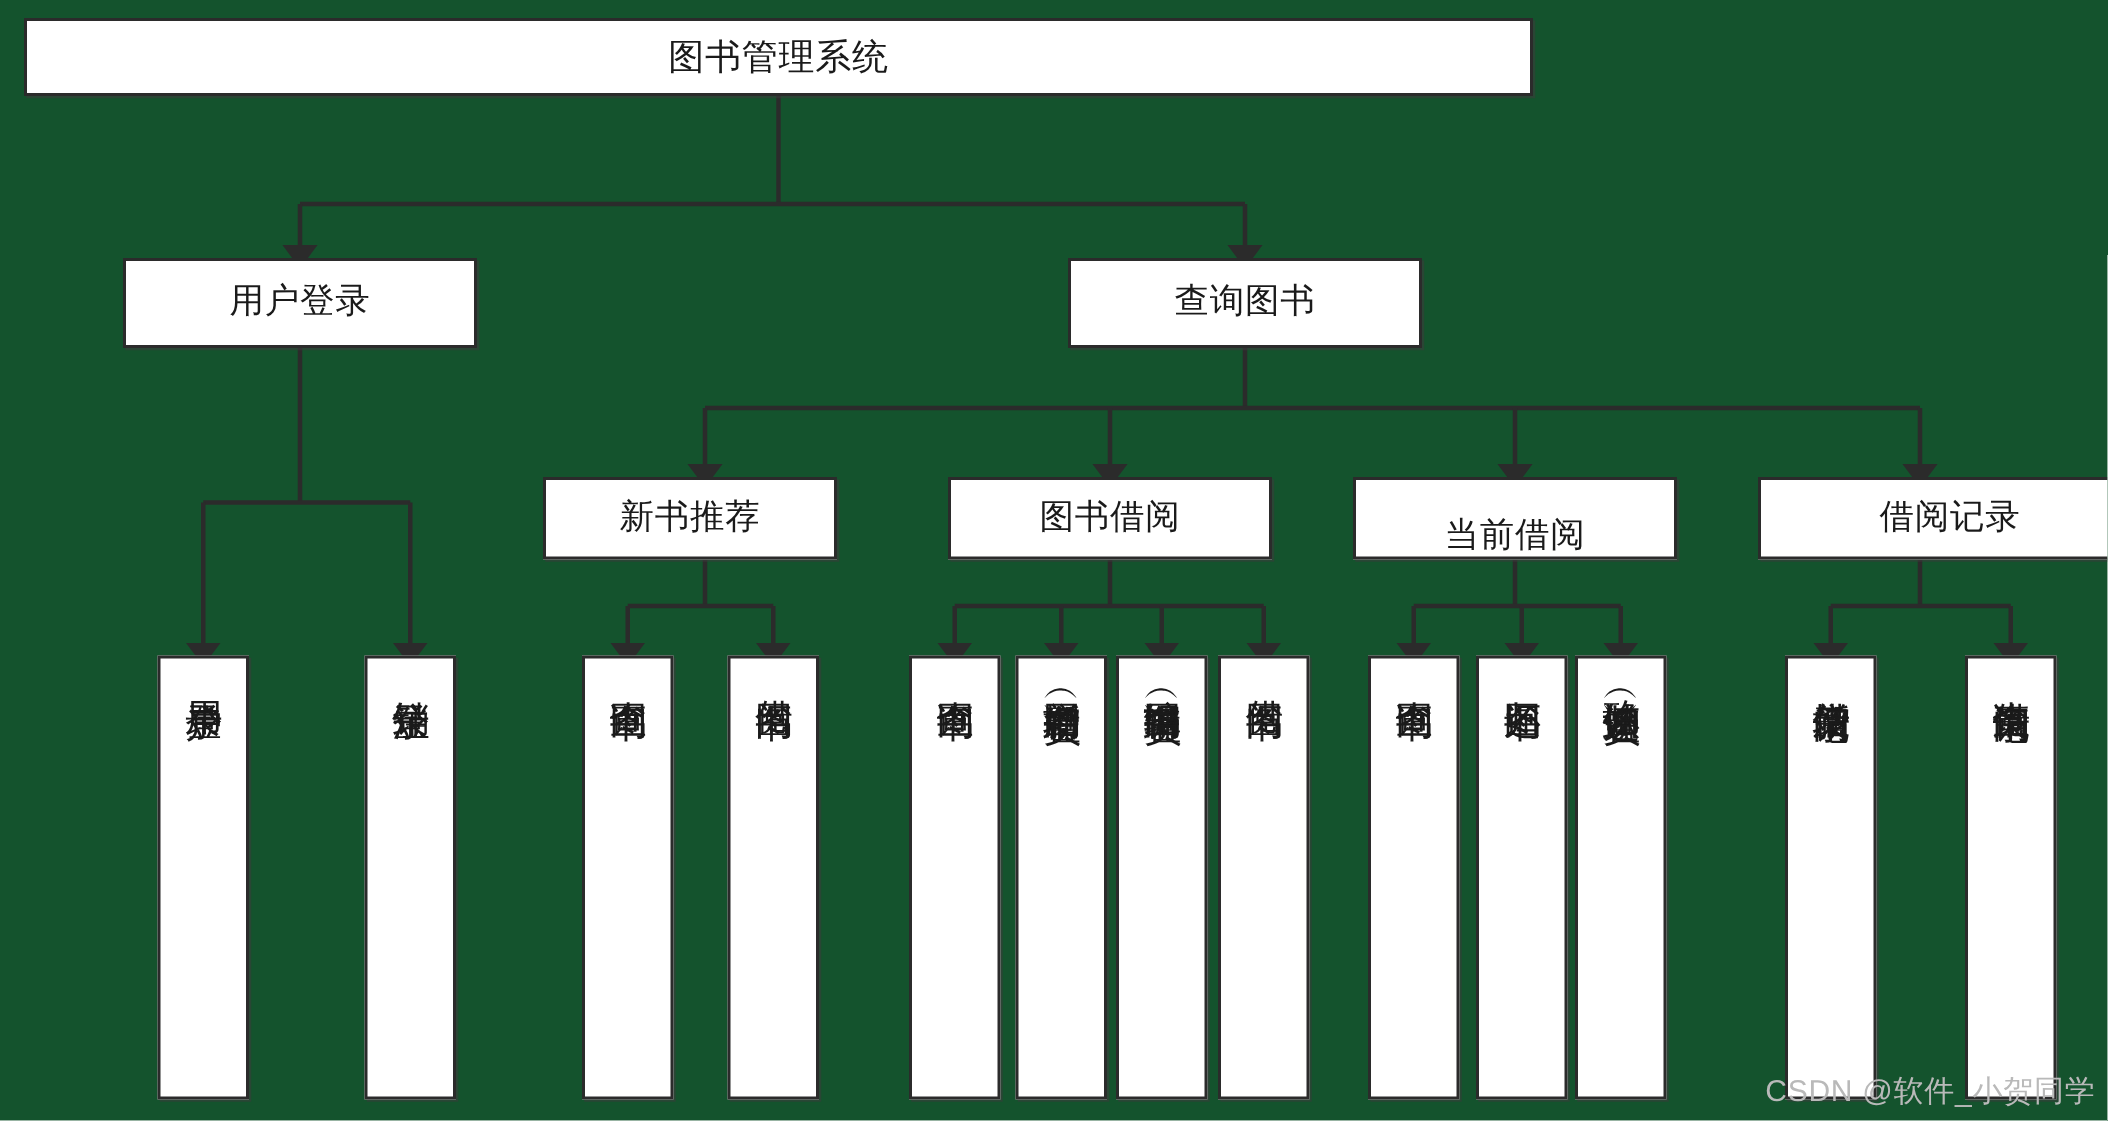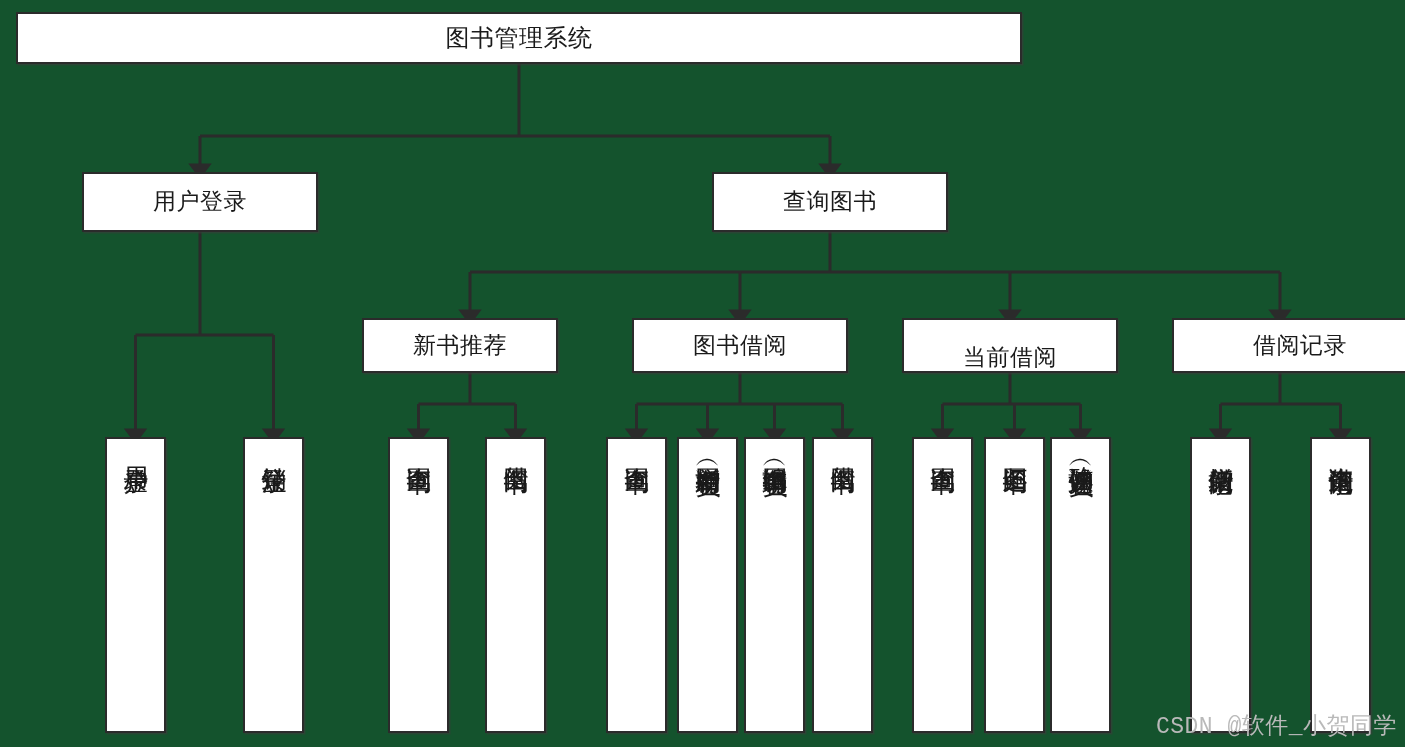--- a/index.html
+++ b/index.html
@@ -57,25 +57,25 @@
     text-orientation: upright;
     font-size: 25px;
     line-height: 1.04;
     letter-spacing: 1px;
     white-space: nowrap;
   }
   #watermark {
     position: absolute;
     right: 8px;
     bottom: 6px;
-    font-size: 23px;
+    font-size: 20px;
     color: #b9b9b9;
     letter-spacing: 0.5px;
     white-space: nowrap;
-    font-family: Liberation Mono, monospace;
+    font-family: Liberation Sans, sans-serif;
   }
 </style>
 </head>
 <body>
 
 <div id="canvas">
   <svg id="edges" viewBox="0 0 1405 747" xmlns="http://www.w3.org/2000/svg">
     <defs>
       <marker id="arrow" markerWidth="9" markerHeight="9" refX="2.2" refY="4.5" orient="auto" markerUnits="strokeWidth">
         <path d="M0,0.6 L0,8.4 L5.2,4.5 z" fill="#2b2b2b"></path>

